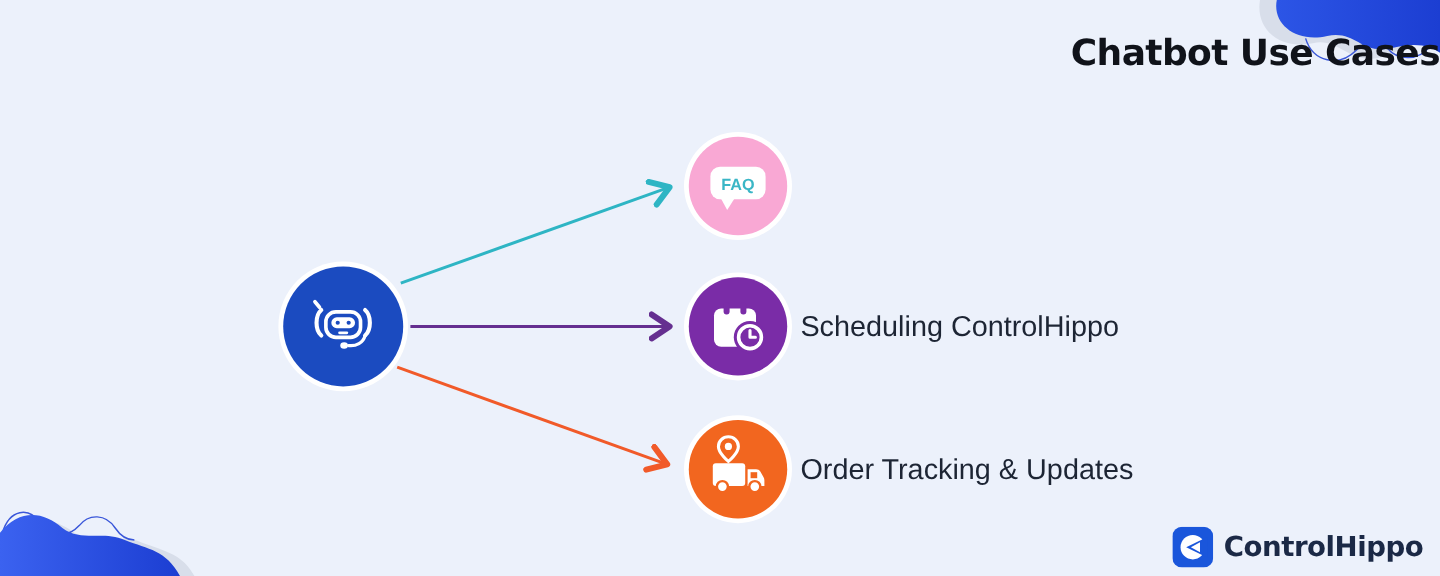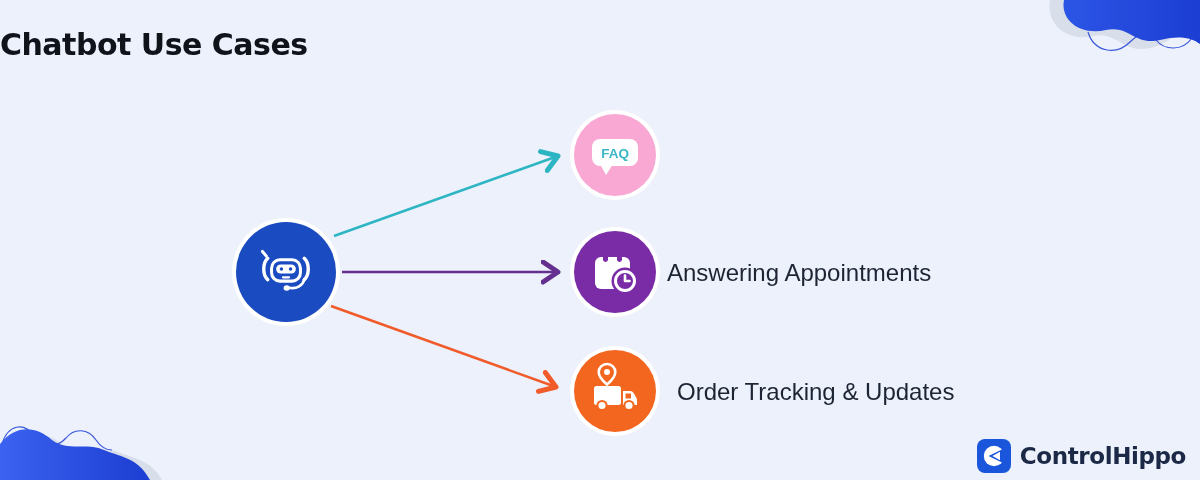--- a/index.html
+++ b/index.html
@@ -1,21 +1,21 @@
 <!DOCTYPE html>
 <html><head>
 <meta charset="utf-8">
 <style>
   html,body{margin:0;padding:0;background:#ecf1fb;}
   .canvas{
     position:relative;width:1200px;height:480px;background:#ecf1fb;
     overflow:hidden;font-family:"Liberation Sans",sans-serif;
   }
   .title{
-    position:absolute;top:27px;left:0;width:100%;text-align:left;
+    position:absolute;top:27px;left:0;width:100%;text-align:right;
     font-family:"DejaVu Sans",sans-serif;font-weight:700;font-size:30px;
     color:#10131a;letter-spacing:-0.5px;
   }
   .hub{
     position:absolute;left:236px;top:222px;width:100px;height:100px;border-radius:50%;
     background:#1b4bc0;box-shadow:0 0 0 4px #ffffff;
     display:flex;align-items:center;justify-content:center;
   }
   .node{
     position:absolute;width:82px;height:82px;border-radius:50%;
@@ -23,21 +23,21 @@
   }
   .node-faq{left:574px;top:114px;background:#f9a8d4;}
   .node-cal{left:574px;top:231px;background:#7a2ca7;}
   .node-truck{left:574px;top:350px;background:#f2661f;}
   .uc-label{
     position:absolute;left:667px;transform:translateY(-50%);
     font-size:24px;font-weight:500;color:#1d2534;white-space:nowrap;
   }
   .uc-label-1{top:156px;}
   .uc-label-2{top:273px;}
-  .uc-label-3{top:392px;margin-left:10px;}
+  .uc-label-3{top:392px;}
   .arrows,.blob{position:absolute;pointer-events:none;}
   .arrows{left:0;top:0;}
   .blob-tr{top:0;right:0;}
   .blob-bl{bottom:0;left:0;}
   .brand{
     position:absolute;right:14px;bottom:7px;display:flex;align-items:center;gap:9px;padding-left:24px;
   }
   .brand-text{
     font-family:"DejaVu Sans",sans-serif;font-weight:700;font-size:23px;
     color:#1b2946;letter-spacing:-0.4px;
@@ -117,21 +117,21 @@
   <div class="node node-cal">
     <svg width="62" height="62" viewBox="-31 -31 62 62">
       <rect x="-20" y="-15" width="35" height="32" rx="6" fill="#fff"></rect>
       <rect x="-12" y="-20" width="5" height="10" rx="2.4" fill="#7a2ca7"></rect>
       <rect x="2" y="-20" width="5" height="10" rx="2.4" fill="#7a2ca7"></rect>
       <circle cx="10" cy="9" r="13.5" fill="#7a2ca7"></circle>
       <circle cx="10" cy="9" r="9.5" fill="#7a2ca7" stroke="#fff" stroke-width="3"></circle>
       <path d="M10 9 L10 3.5 M10 9 L14.5 9" stroke="#fff" stroke-width="2.6" stroke-linecap="round"></path>
     </svg>
   </div>
-  <div class="uc-label uc-label-2">Answering Appointments</div>
+  <div class="uc-label uc-label-2">Scheduling ControlHippo</div>
 
   <div class="node node-truck">
     <svg width="62" height="62" viewBox="-31 -31 62 62">
       <path d="M-8 -27 C-12.6 -27 -16.3 -23.4 -16.3 -19 C-16.3 -13.4 -8 -6.5 -8 -6.5 C-8 -6.5 0.3 -13.4 0.3 -19 C0.3 -23.4 -3.4 -27 -8 -27 Z" fill="none" stroke="#fff" stroke-width="2.6"></path>
       <circle cx="-8" cy="-19" r="3" fill="#fff"></circle>
       <rect x="-21" y="-5" width="27" height="19" rx="2.5" fill="#fff"></rect>
       <path d="M8 0 L15 0 C16.6 0 17.8 0.7 18.6 2 L21.2 6.4 C21.8 7.4 22 8.4 22 9.5 L22 14 L8 14 Z" fill="#fff"></path>
       <rect x="10.5" y="2.5" width="5.5" height="5" fill="#f2661f"></rect>
       <circle cx="-13" cy="14.5" r="4.6" fill="#fff" stroke="#f2661f" stroke-width="2"></circle>
       <circle cx="14" cy="14.5" r="4.6" fill="#fff" stroke="#f2661f" stroke-width="2"></circle>

